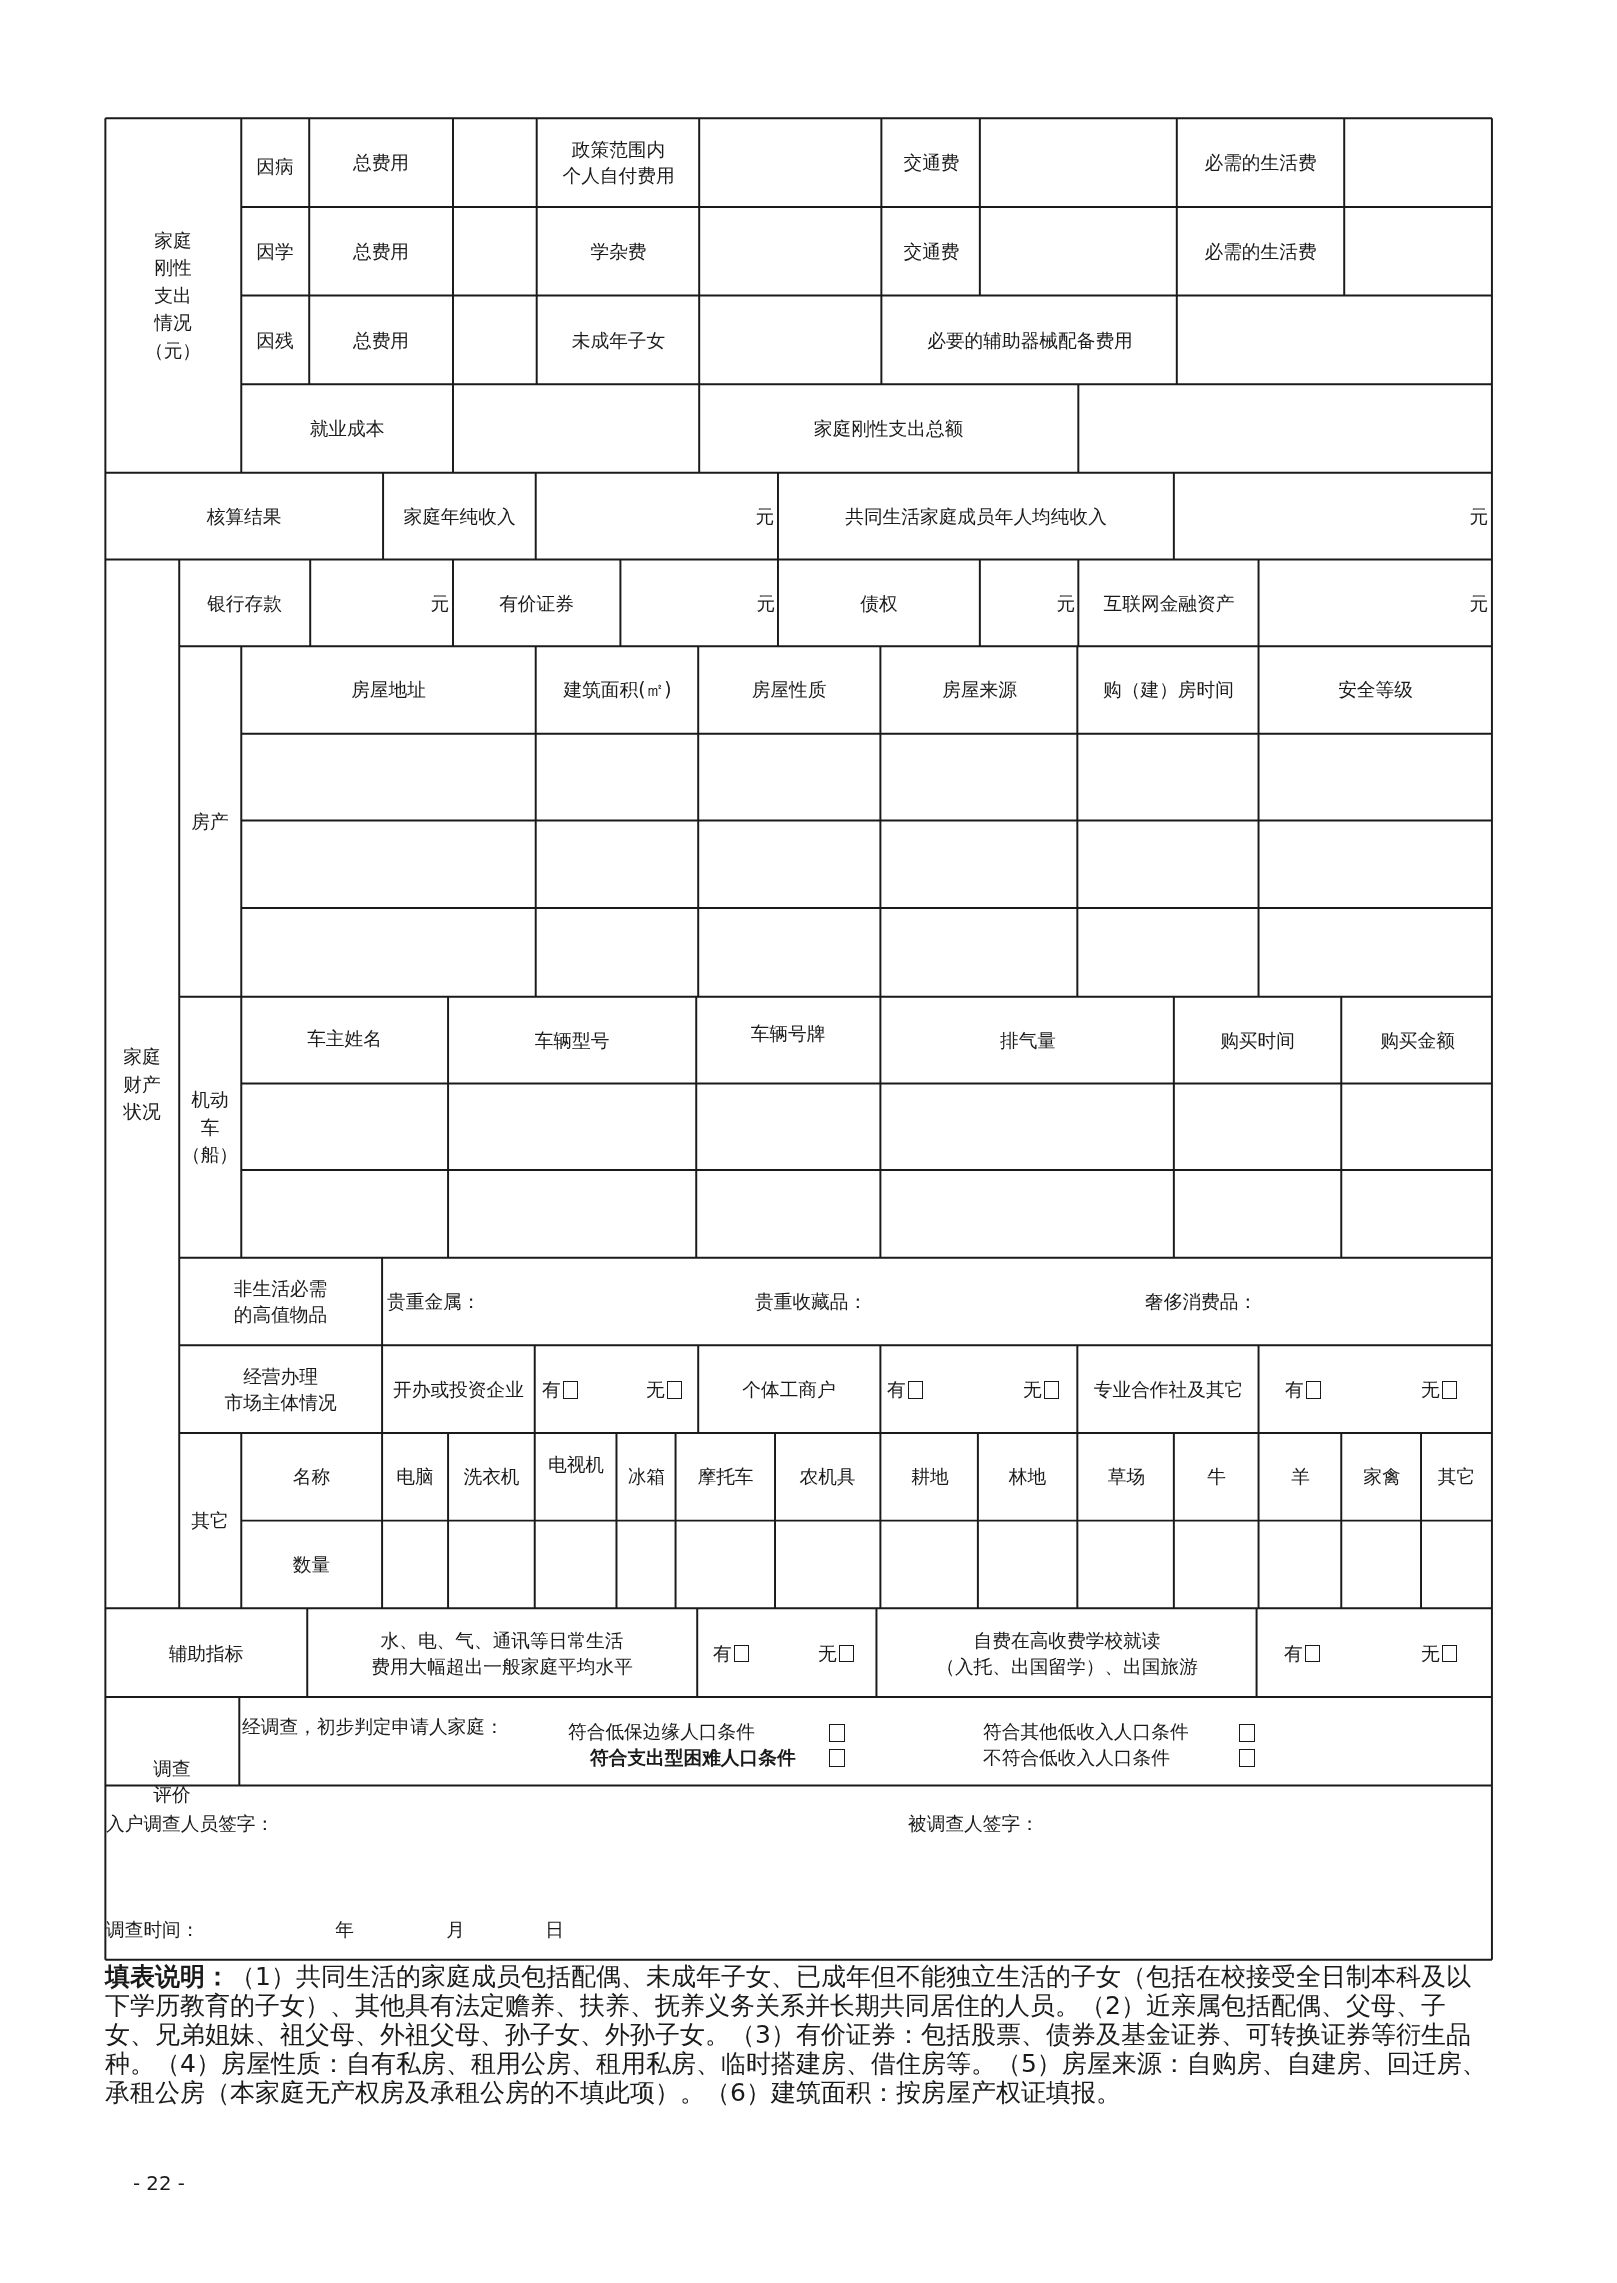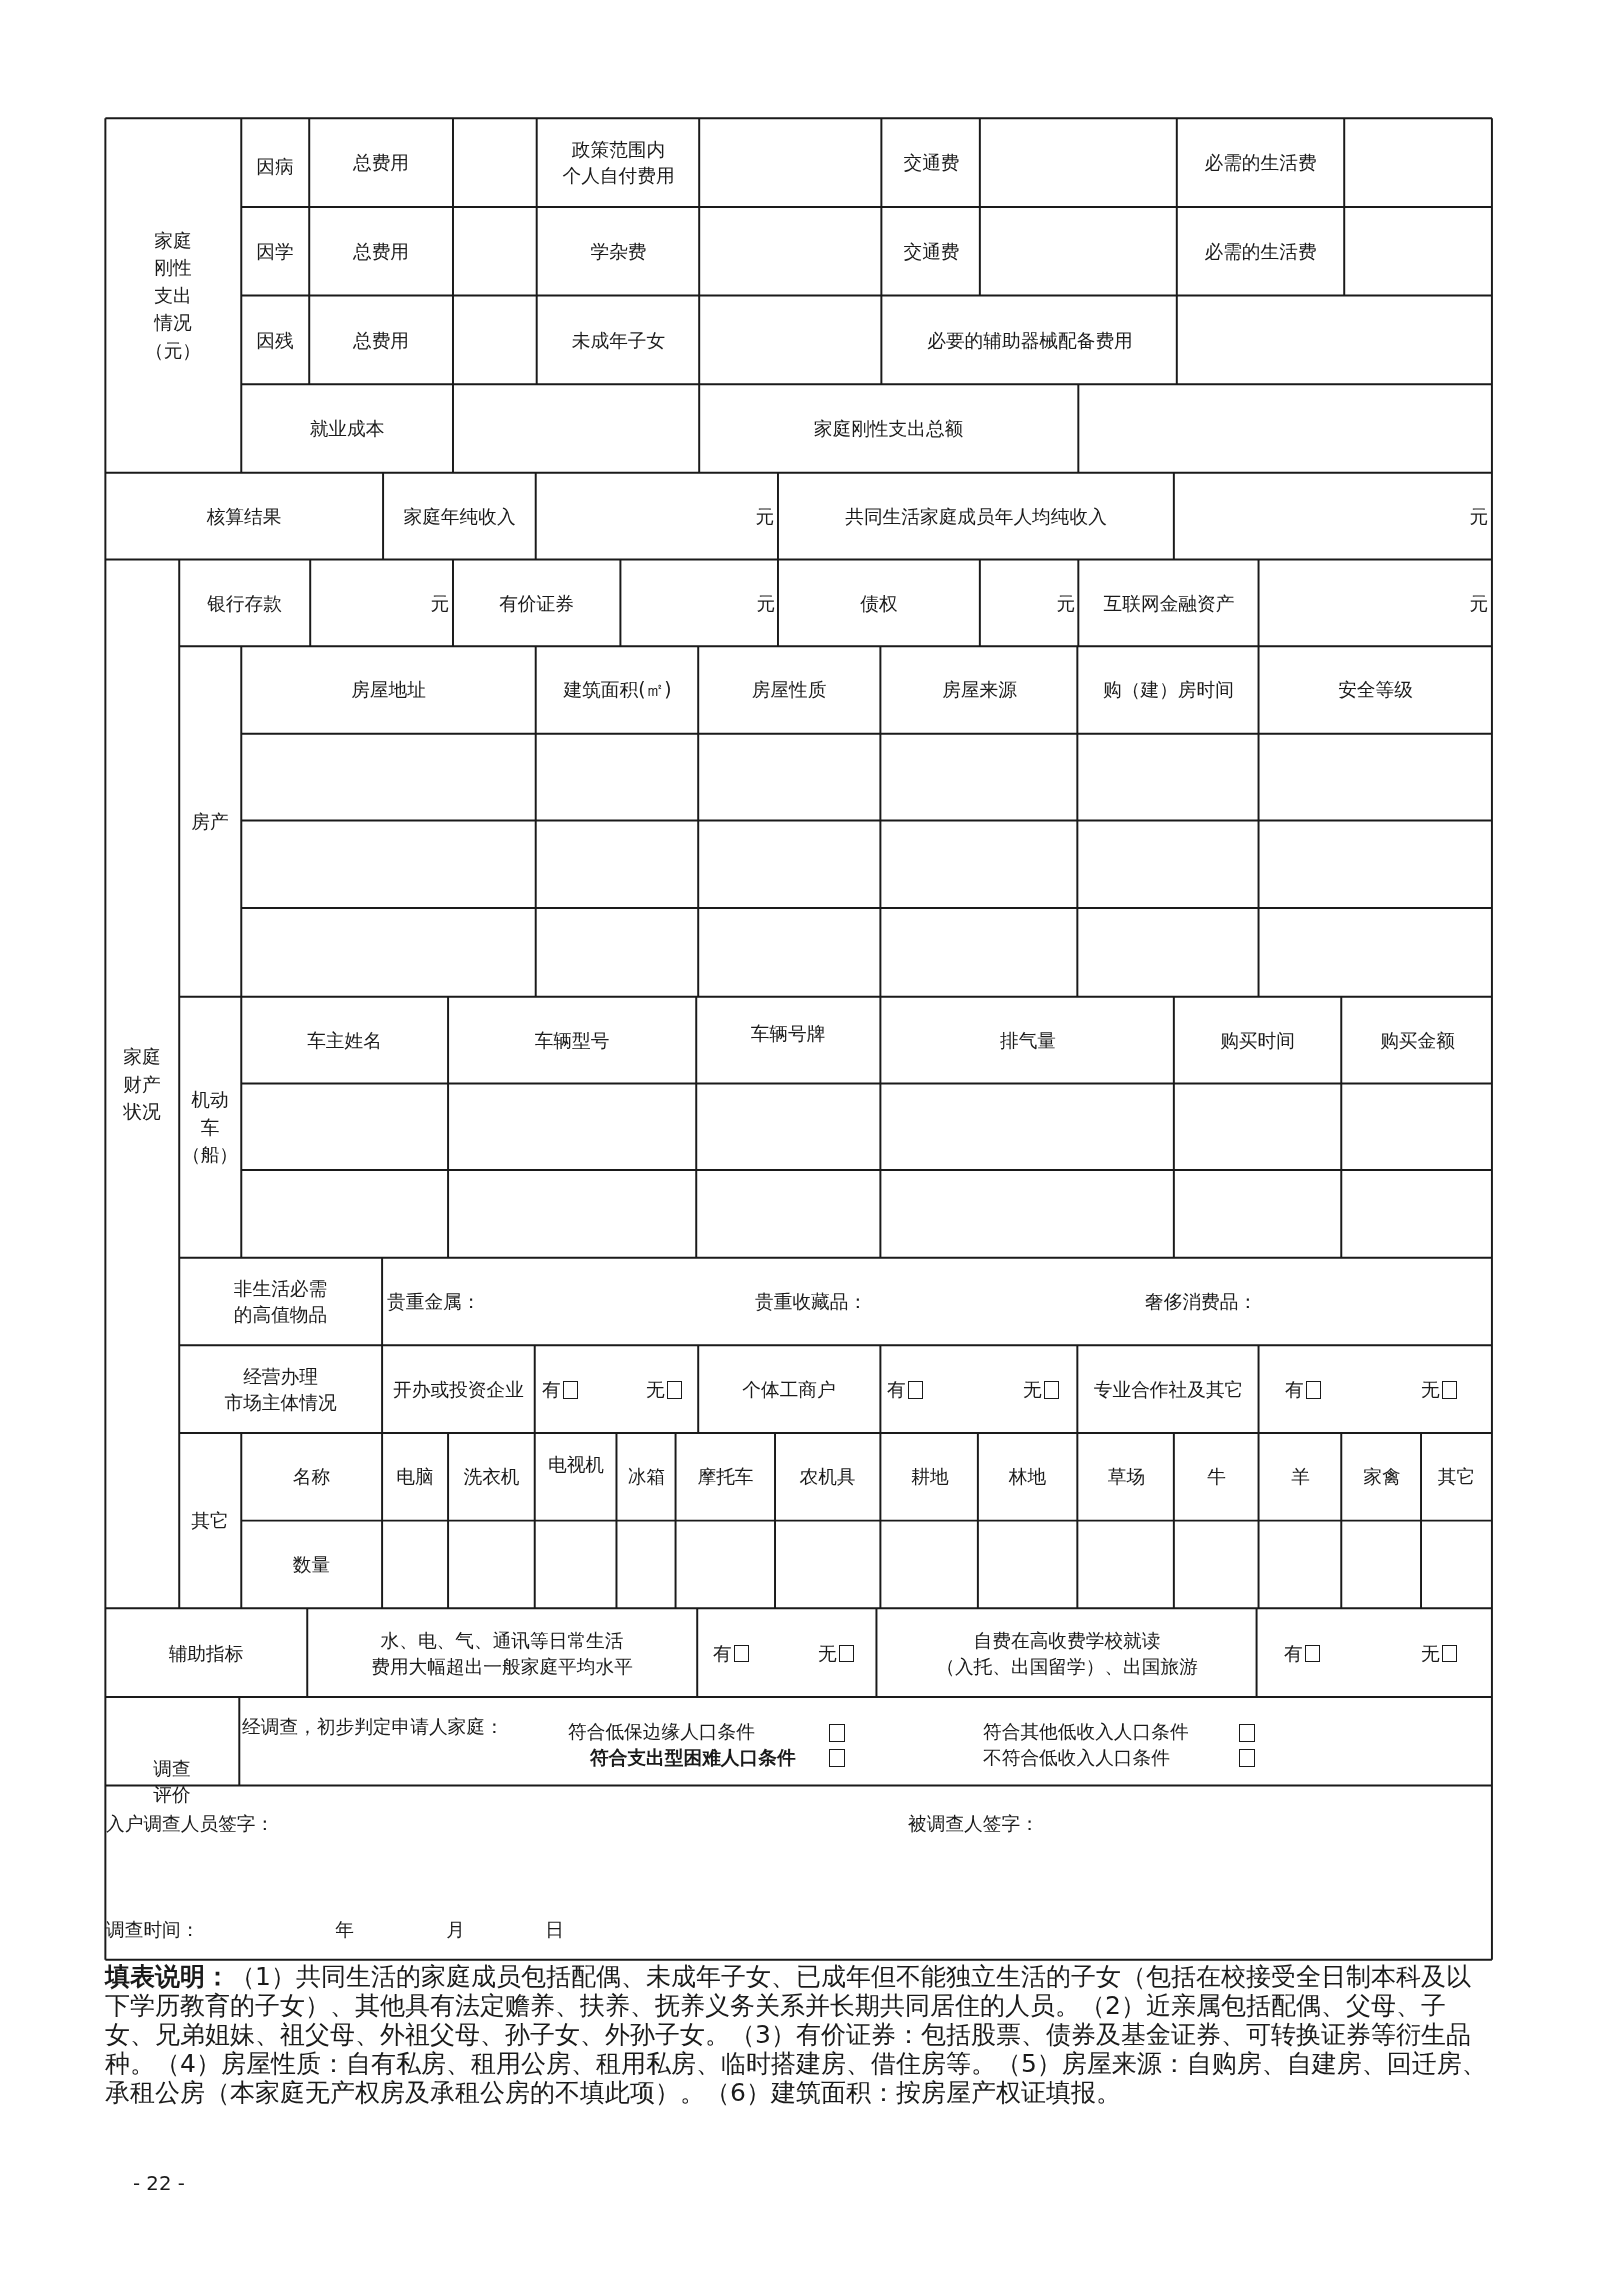--- a/index.html
+++ b/index.html
@@ -168,21 +168,21 @@
 <div class="t" style="left:241px;top:646px;width:295px;height:88px;">房屋地址</div>
 <div class="t" style="left:536px;top:646px;width:163px;height:88px;">建筑面积(㎡)</div>
 <div class="t" style="left:698px;top:646px;width:182px;height:88px;">房屋性质</div>
 <div class="t" style="left:881px;top:646px;width:197px;height:88px;">房屋来源</div>
 <div class="t" style="left:1078px;top:646px;width:181px;height:88px;">购（建）房时间</div>
 <div class="t" style="left:1259px;top:646px;width:233px;height:88px;">安全等级</div>
 
 <div class="t vert" style="left:179px;top:997px;width:62px;height:261px;">机动
 车
 （船）</div>
-<div class="t" style="left:241px;top:997px;width:207px;height:87px;">车主姓名</div>
+<div class="t" style="left:241px;top:997px;width:207px;height:87px;font-family:Liberation Mono, monospace;">车主姓名</div>
 <div class="t" style="left:448px;top:997px;width:248px;height:87px;">车辆型号</div>
 <div class="t" style="left:696px;top:997px;width:184px;height:73px;">车辆号牌</div>
 <div class="t" style="left:881px;top:997px;width:294px;height:87px;">排气量</div>
 <div class="t" style="left:1174px;top:997px;width:167px;height:87px;">购买时间</div>
 <div class="t" style="left:1342px;top:997px;width:151px;height:87px;">购买金额</div>
 
 <div class="t" style="left:179px;top:1258px;width:203px;height:88px;">非生活必需
 的高值物品</div>
 <div class="t l" style="left:387px;top:1258px;width:296px;height:88px;">贵重金属：</div>
 <div class="t l" style="left:755px;top:1258px;width:296px;height:88px;">贵重收藏品：</div>

